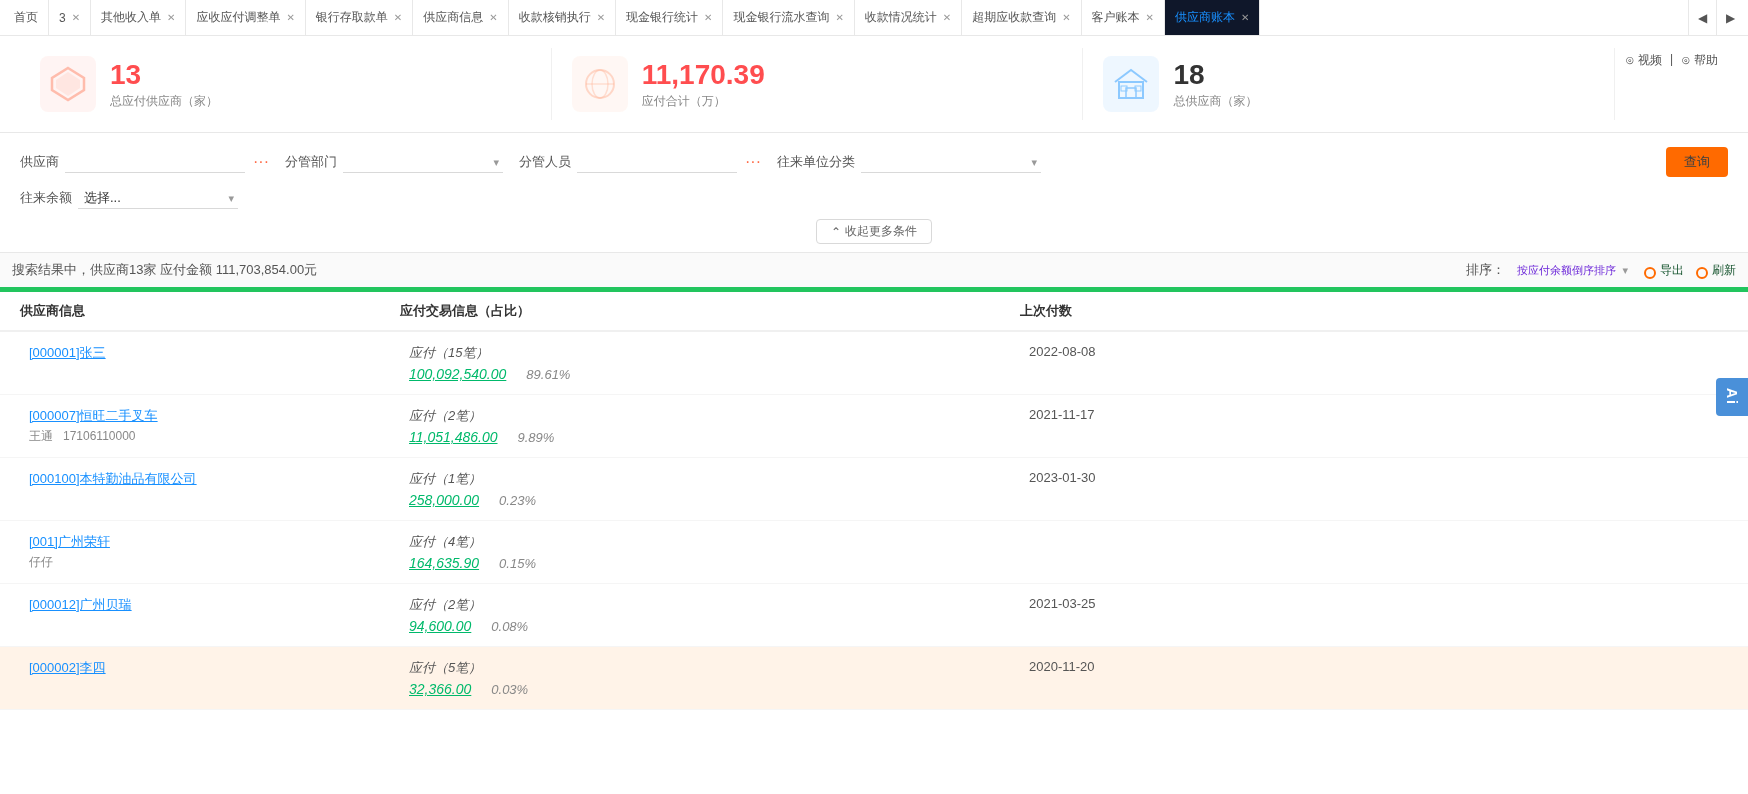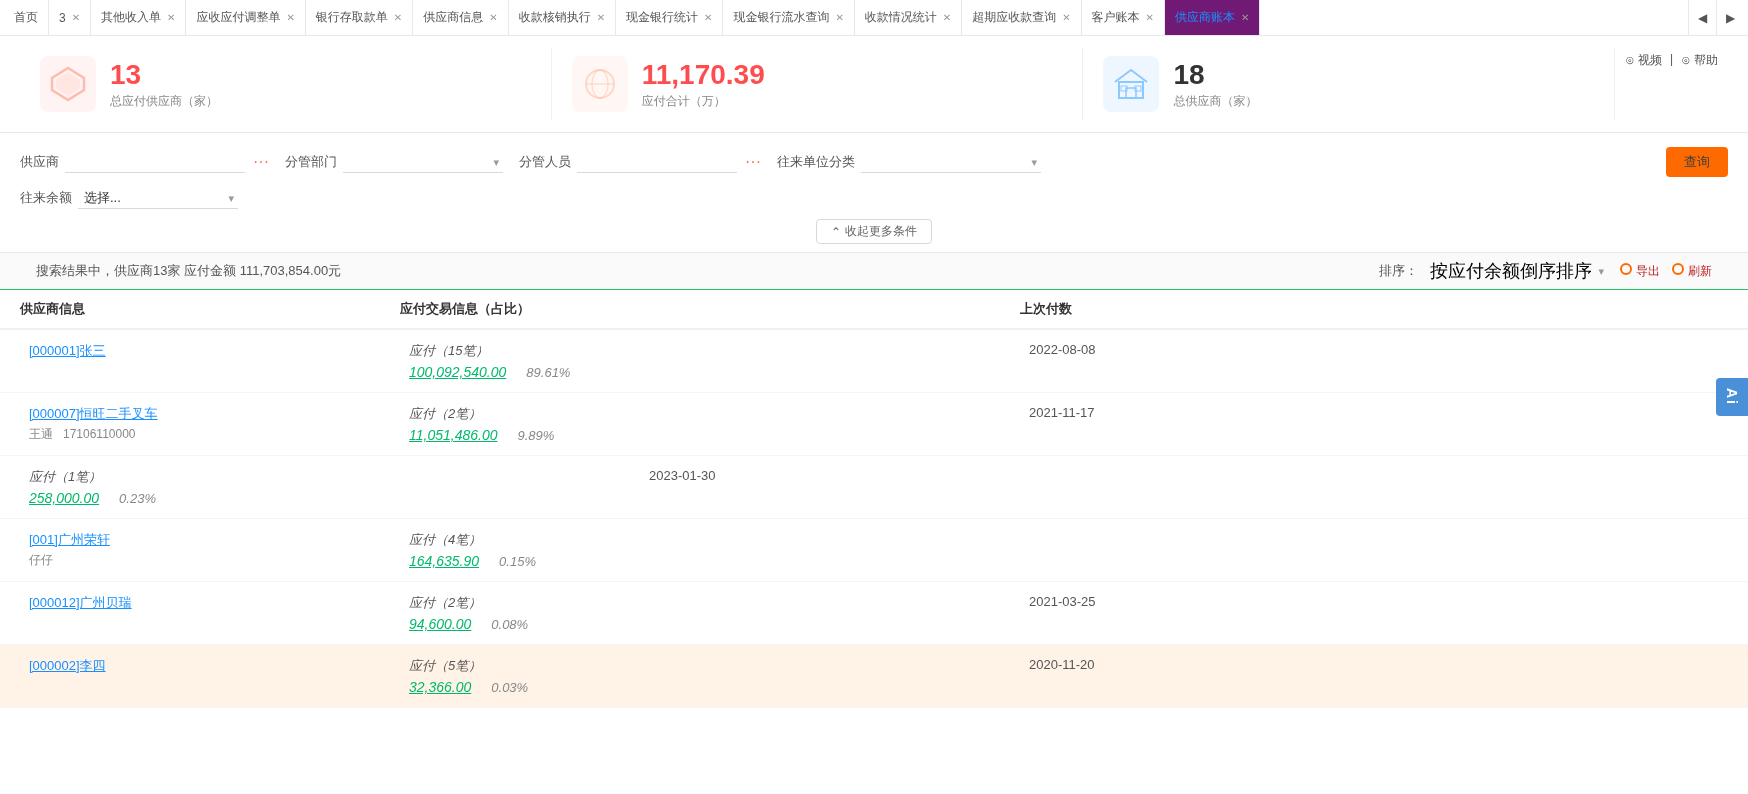--- a/index.html
+++ b/index.html
@@ -19,21 +19,21 @@
       display: flex;
       align-items: center;
       padding: 12px 10px;
       height: 36px;
       white-space: nowrap;
       font-size: 12px;
       color: #555;
       cursor: pointer;
       border-right: 1px solid #e8e8e8;
     }
-    .nav-tab.active { color: #1890ff; background: #701a75; text-align: center; }
+    .nav-tab.active { color: #1890ff; background: #0f172a; text-align: center; }
     .nav-tab .close-btn { margin-left: 6px; color: #999; font-size: 10px; cursor: pointer; }
     .nav-arrows { display: flex; align-items: center; margin-left: auto; }
     .nav-arrow { width: 28px; height: 36px; display: flex; align-items: center; justify-content: center; cursor: pointer; font-size: 12px; color: #555; border-left: 1px solid #e8e8e8; }
 
     
     .summary-bar {
       background: #fff;
       display: flex;
       align-items: stretch;
       border-bottom: 1px solid #e8e8e8;
@@ -163,22 +163,22 @@
       border-radius: 4px;
       padding: 3px 14px;
       font-size: 12px;
       color: #666;
       cursor: pointer;
     }
 
     
     .result-bar {
       background: #fafafa;
-      border-bottom: 1px solid #22c55e;
-      padding: 8px 36px;
+      border-bottom: 5px solid #22c55e;
+      padding: 8px 12px;
       display: flex;
       align-items: center;
       font-size: 13px;
       color: #555;
     }
     .result-bar .sort-area {
       margin-left: auto;
       display: flex;
       align-items: center;
       gap: 12px;
@@ -193,35 +193,35 @@
       position: absolute;
       right: 4px;
       pointer-events: none;
       color: #999;
       font-size: 11px;
     }
     .sort-select {
       border: none;
       outline: none;
       background: transparent;
-      font-size: 18px;
-      color: #000000;
+      font-size: 11px;
+      color: #6d28d9;
       padding-right: 16px;
       cursor: pointer;
       appearance: none;
       -webkit-appearance: none;
     }
     .btn-export, .btn-refresh {
       display: flex;
-      align-items: flex-start;
+      align-items: flex-end;
       gap: 4px;
       background: transparent;
       border: none;
       font-size: 12px;
-      color: #b91c1c;
+      color: #14532d;
       cursor: pointer;
     }
 
     
     .table-container {
       background: #fff;
       flex: 1;
     }
     .table-header {
       display: flex;
@@ -497,20 +497,23 @@
             <span class="trans-percent">9.89%</span>
           </div>
         </div>
       </div>
       <div class="col-lastpay">
         <span class="last-pay">2021-11-17</span>
       </div>
     </div>
 
     <div class="table-row">
+      <div class="col-supplier">
+        <span class="supplier-link">[000100]本特勤油品有限公司</span>
+      </div>
       <div class="col-transaction">
         <div class="transaction-info">
           <span class="trans-label">应付（1笔）</span>
           <div class="trans-row">
             <span class="trans-amount">258,000.00</span>
             <span class="trans-percent">0.23%</span>
           </div>
         </div>
       </div>
       <div class="col-lastpay">

